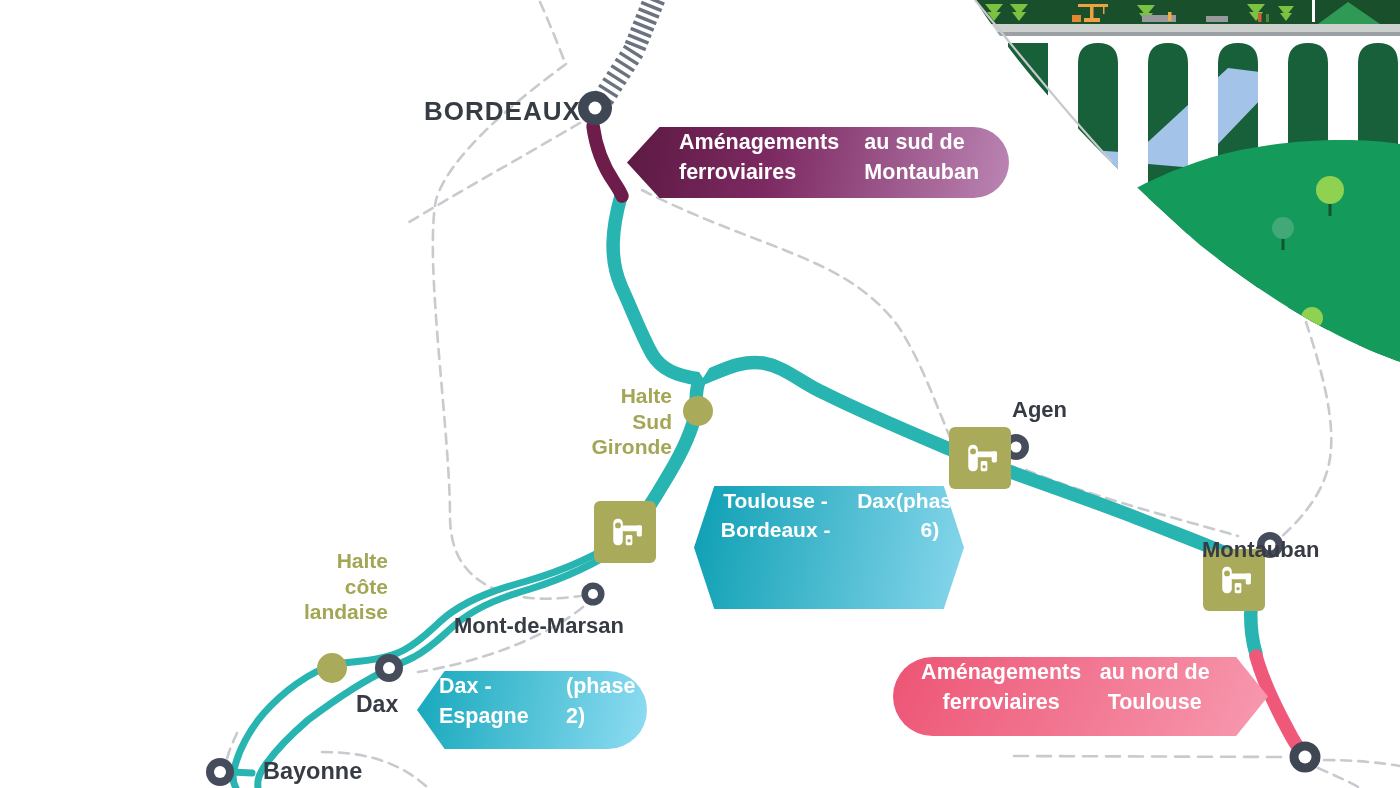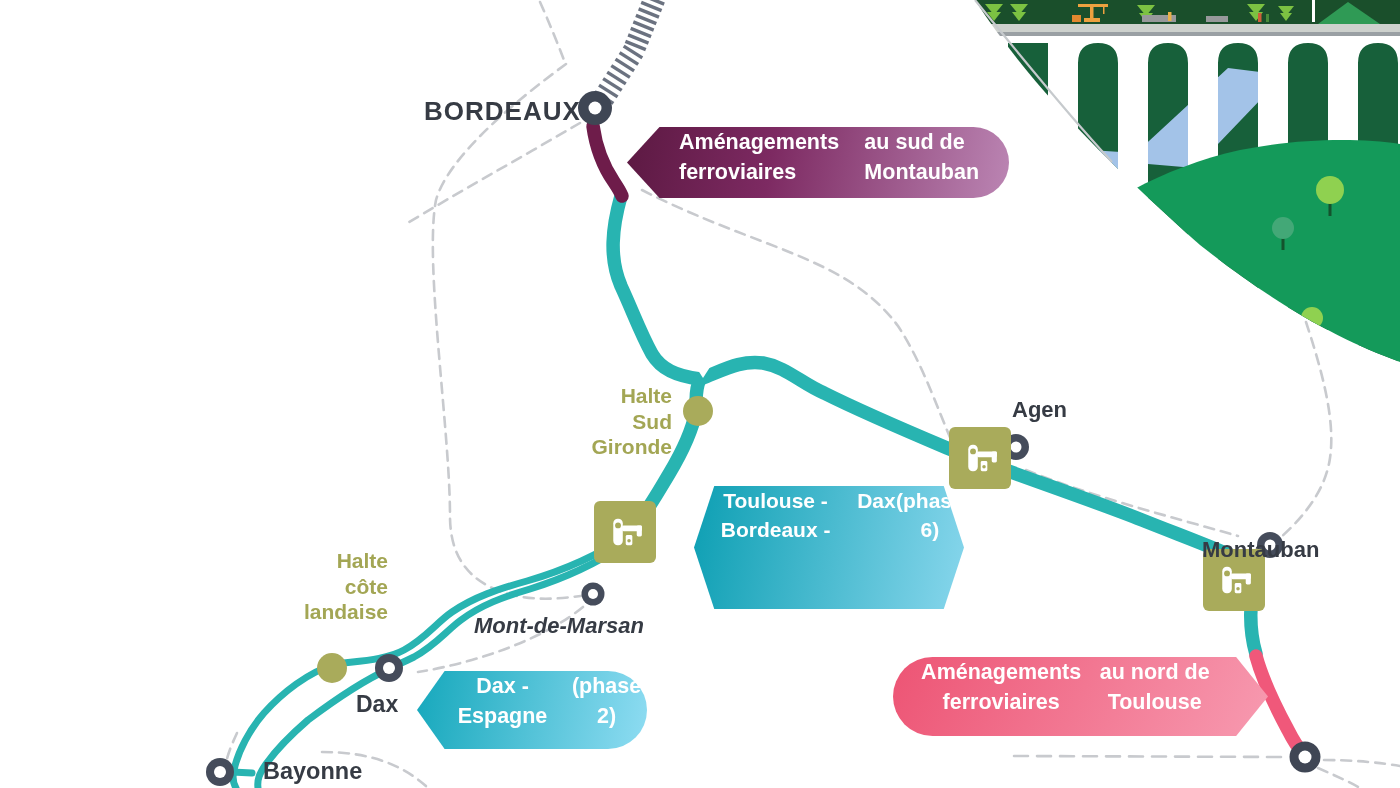--- a/index.html
+++ b/index.html
@@ -21,21 +21,21 @@
       clip-path:polygon(0 50%,8.5% 0,100% 0,100% 100%,8.5% 100%);
       padding-left:52px;box-sizing:border-box;font-size:21.5px;text-align:left;}
   .banner-phase1{left:694px;top:486px;width:270px;height:123px;
       background:linear-gradient(100deg,#0d9fb3,#87d6ec);
       clip-path:polygon(0 50%,7.5% 0,92.5% 0,100% 50%,92.5% 100%,7.5% 100%);
       font-size:21px;text-align:center;line-height:1.45;}
   .banner-phase2{left:417px;top:671px;width:230px;height:78px;
       background:linear-gradient(100deg,#16a8bc,#8edcf2);
       border-radius:0 39px 39px 0;
       clip-path:polygon(0 50%,12% 0,100% 0,100% 100%,12% 100%);
-      padding-left:22px;box-sizing:border-box;font-size:21.5px;text-align:center;}
+      padding-left:22px;box-sizing:border-box;font-size:21.5px;text-align:left;}
   .banner-nord{left:893px;top:657px;width:375px;height:79px;
       background:linear-gradient(115deg,#ed5474,#f79ab0);
       border-radius:40px 0 0 40px;
       clip-path:polygon(0 0,91.5% 0,100% 50%,91.5% 100%,0 100%);
       padding-right:48px;padding-left:20px;box-sizing:border-box;font-size:21.5px;text-align:center;}
   
   .sticon{position:absolute;width:62px;height:62px;background:#a9ab5b;border-radius:6px;
           display:flex;align-items:center;justify-content:center;}
 </style>
 </head>
@@ -255,21 +255,21 @@
   </div>
   <div class="banner banner-nord">
     <div class="bl">Aménagements ferroviaires</div>
     <div class="bl">au nord de Toulouse</div>
   </div>
 
 
   <div class="city" style="left:424px;top:96px;font-size:26px;letter-spacing:1px;">BORDEAUX</div>
   <div class="city" style="left:1012px;top:397px;font-size:22px;">Agen</div>
   <div class="city" style="left:1202px;top:490px;font-size:22px;margin-top:47px;">Montauban</div>
-  <div class="city" style="left:474px;top:613px;font-size:22px;font-style:italic;">Mont-de-Marsan</div>
+  <div class="city" style="left:454px;top:613px;font-size:22px;">Mont-de-Marsan</div>
   <div class="city" style="left:356px;top:691px;font-size:23px;">Dax</div>
   <div class="city" style="left:263px;top:758px;font-size:23.5px;text-align:center;">Bayonne</div>
 
   <div class="halte" style="left:568px;top:383px;width:104px;">
     <div>Halte</div>
     <div>Sud</div>
     <div>Gironde</div>
   </div>
   <div class="halte" style="left:284px;top:548px;width:104px;">
     <div>Halte</div>

